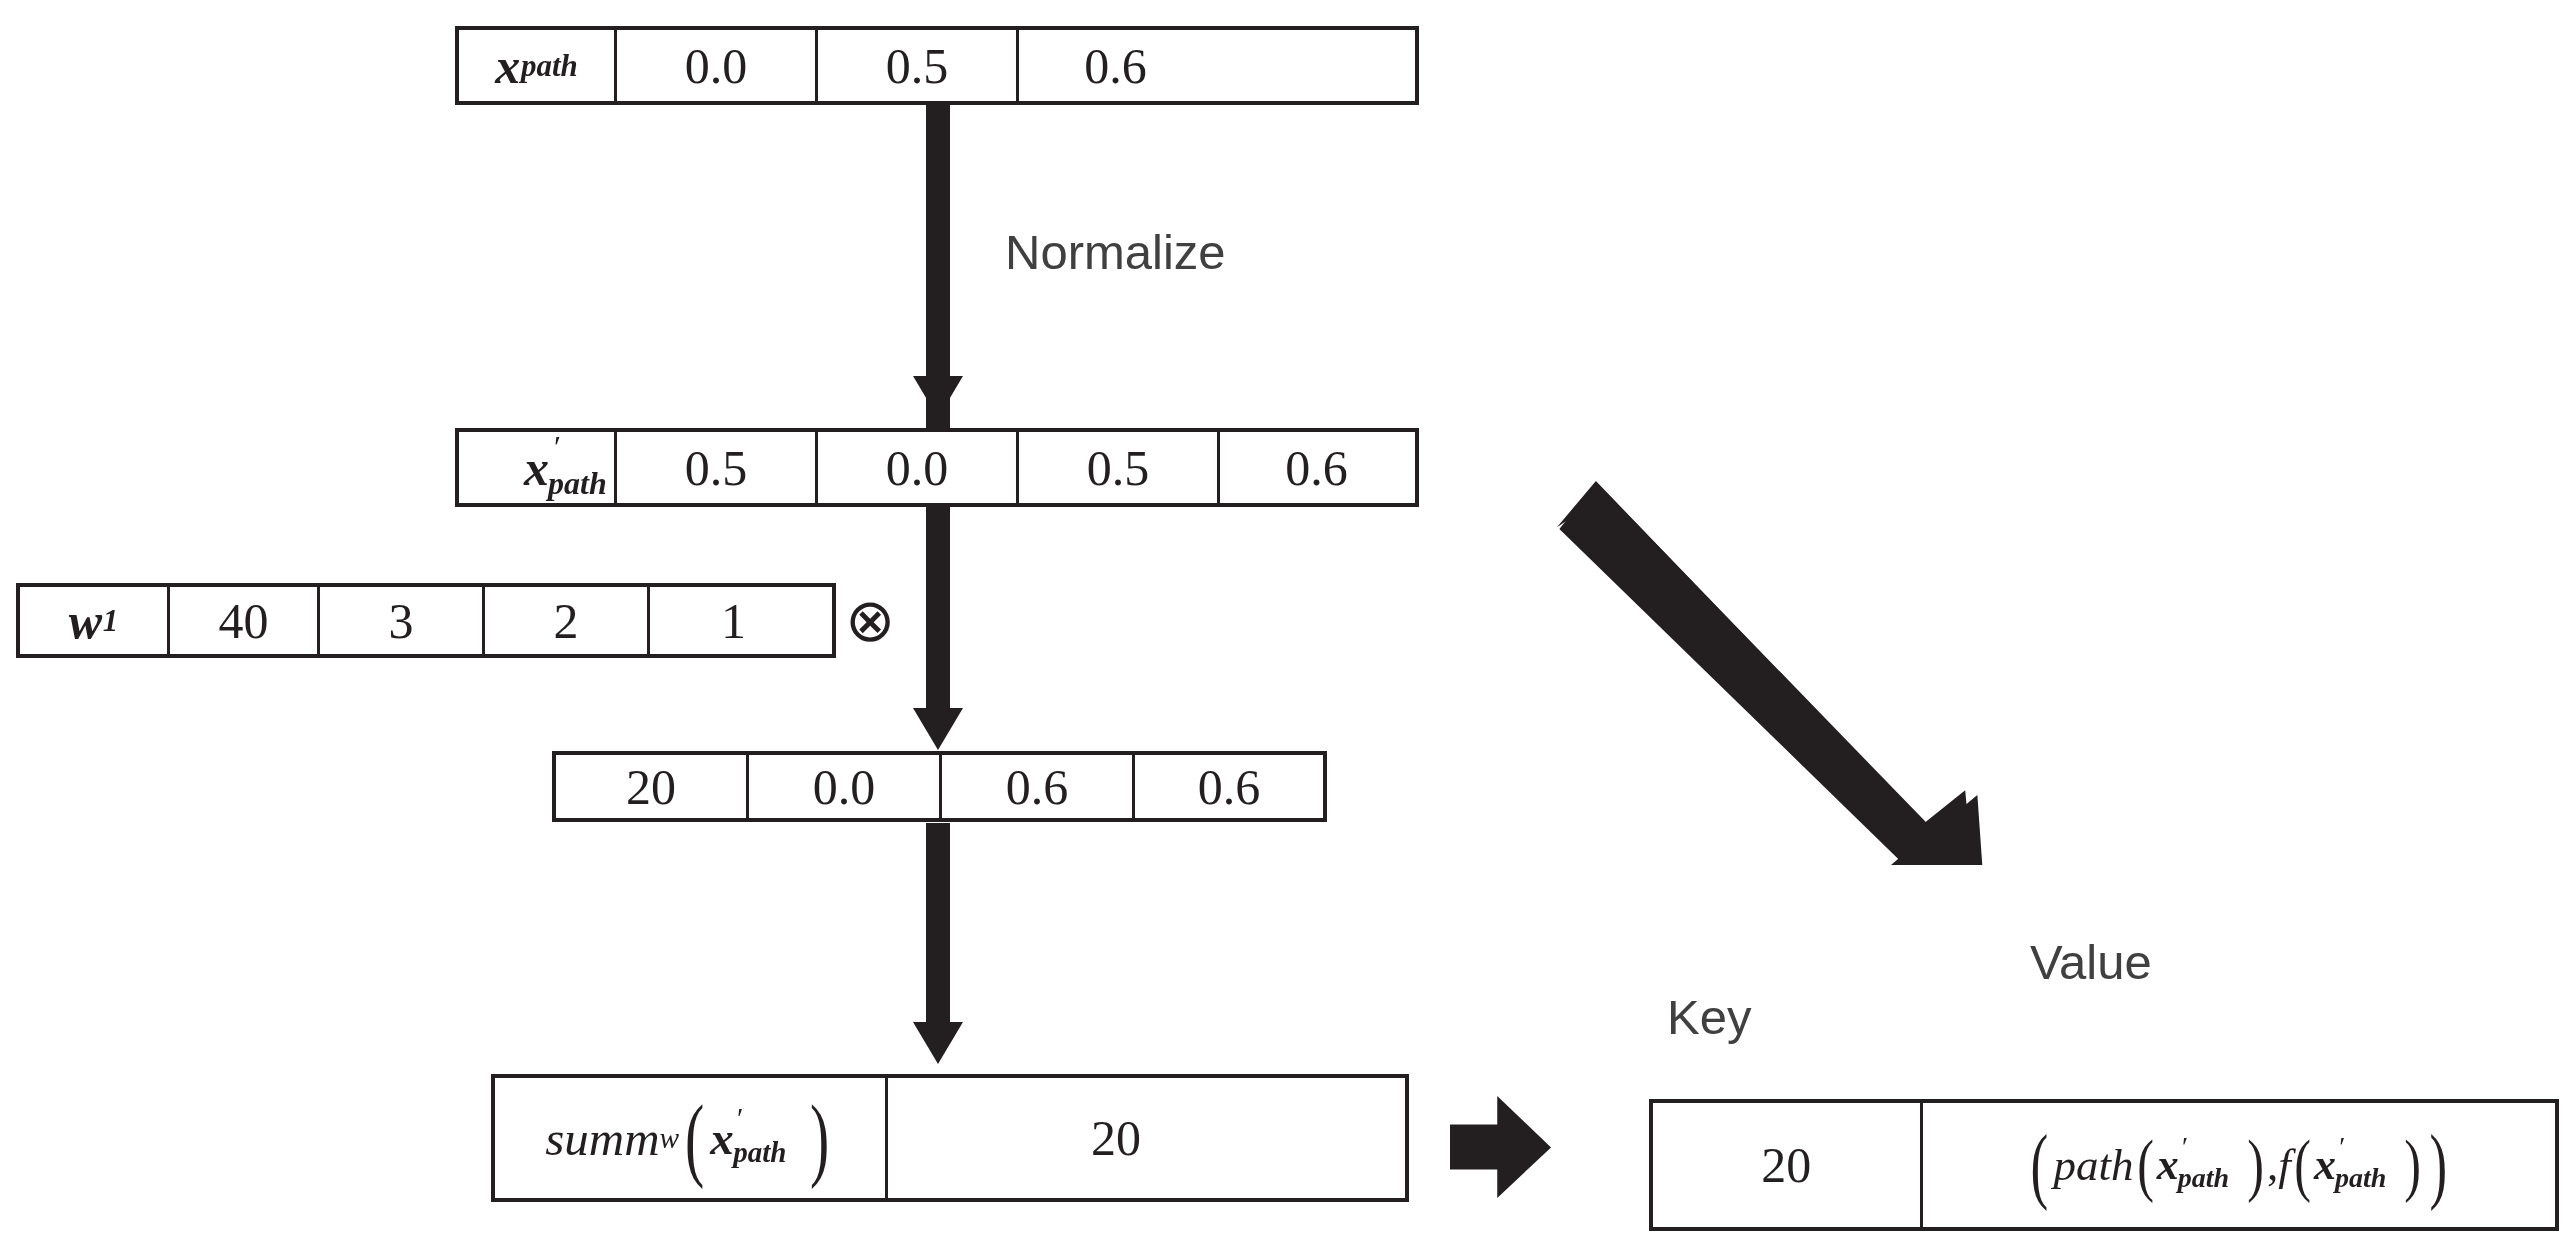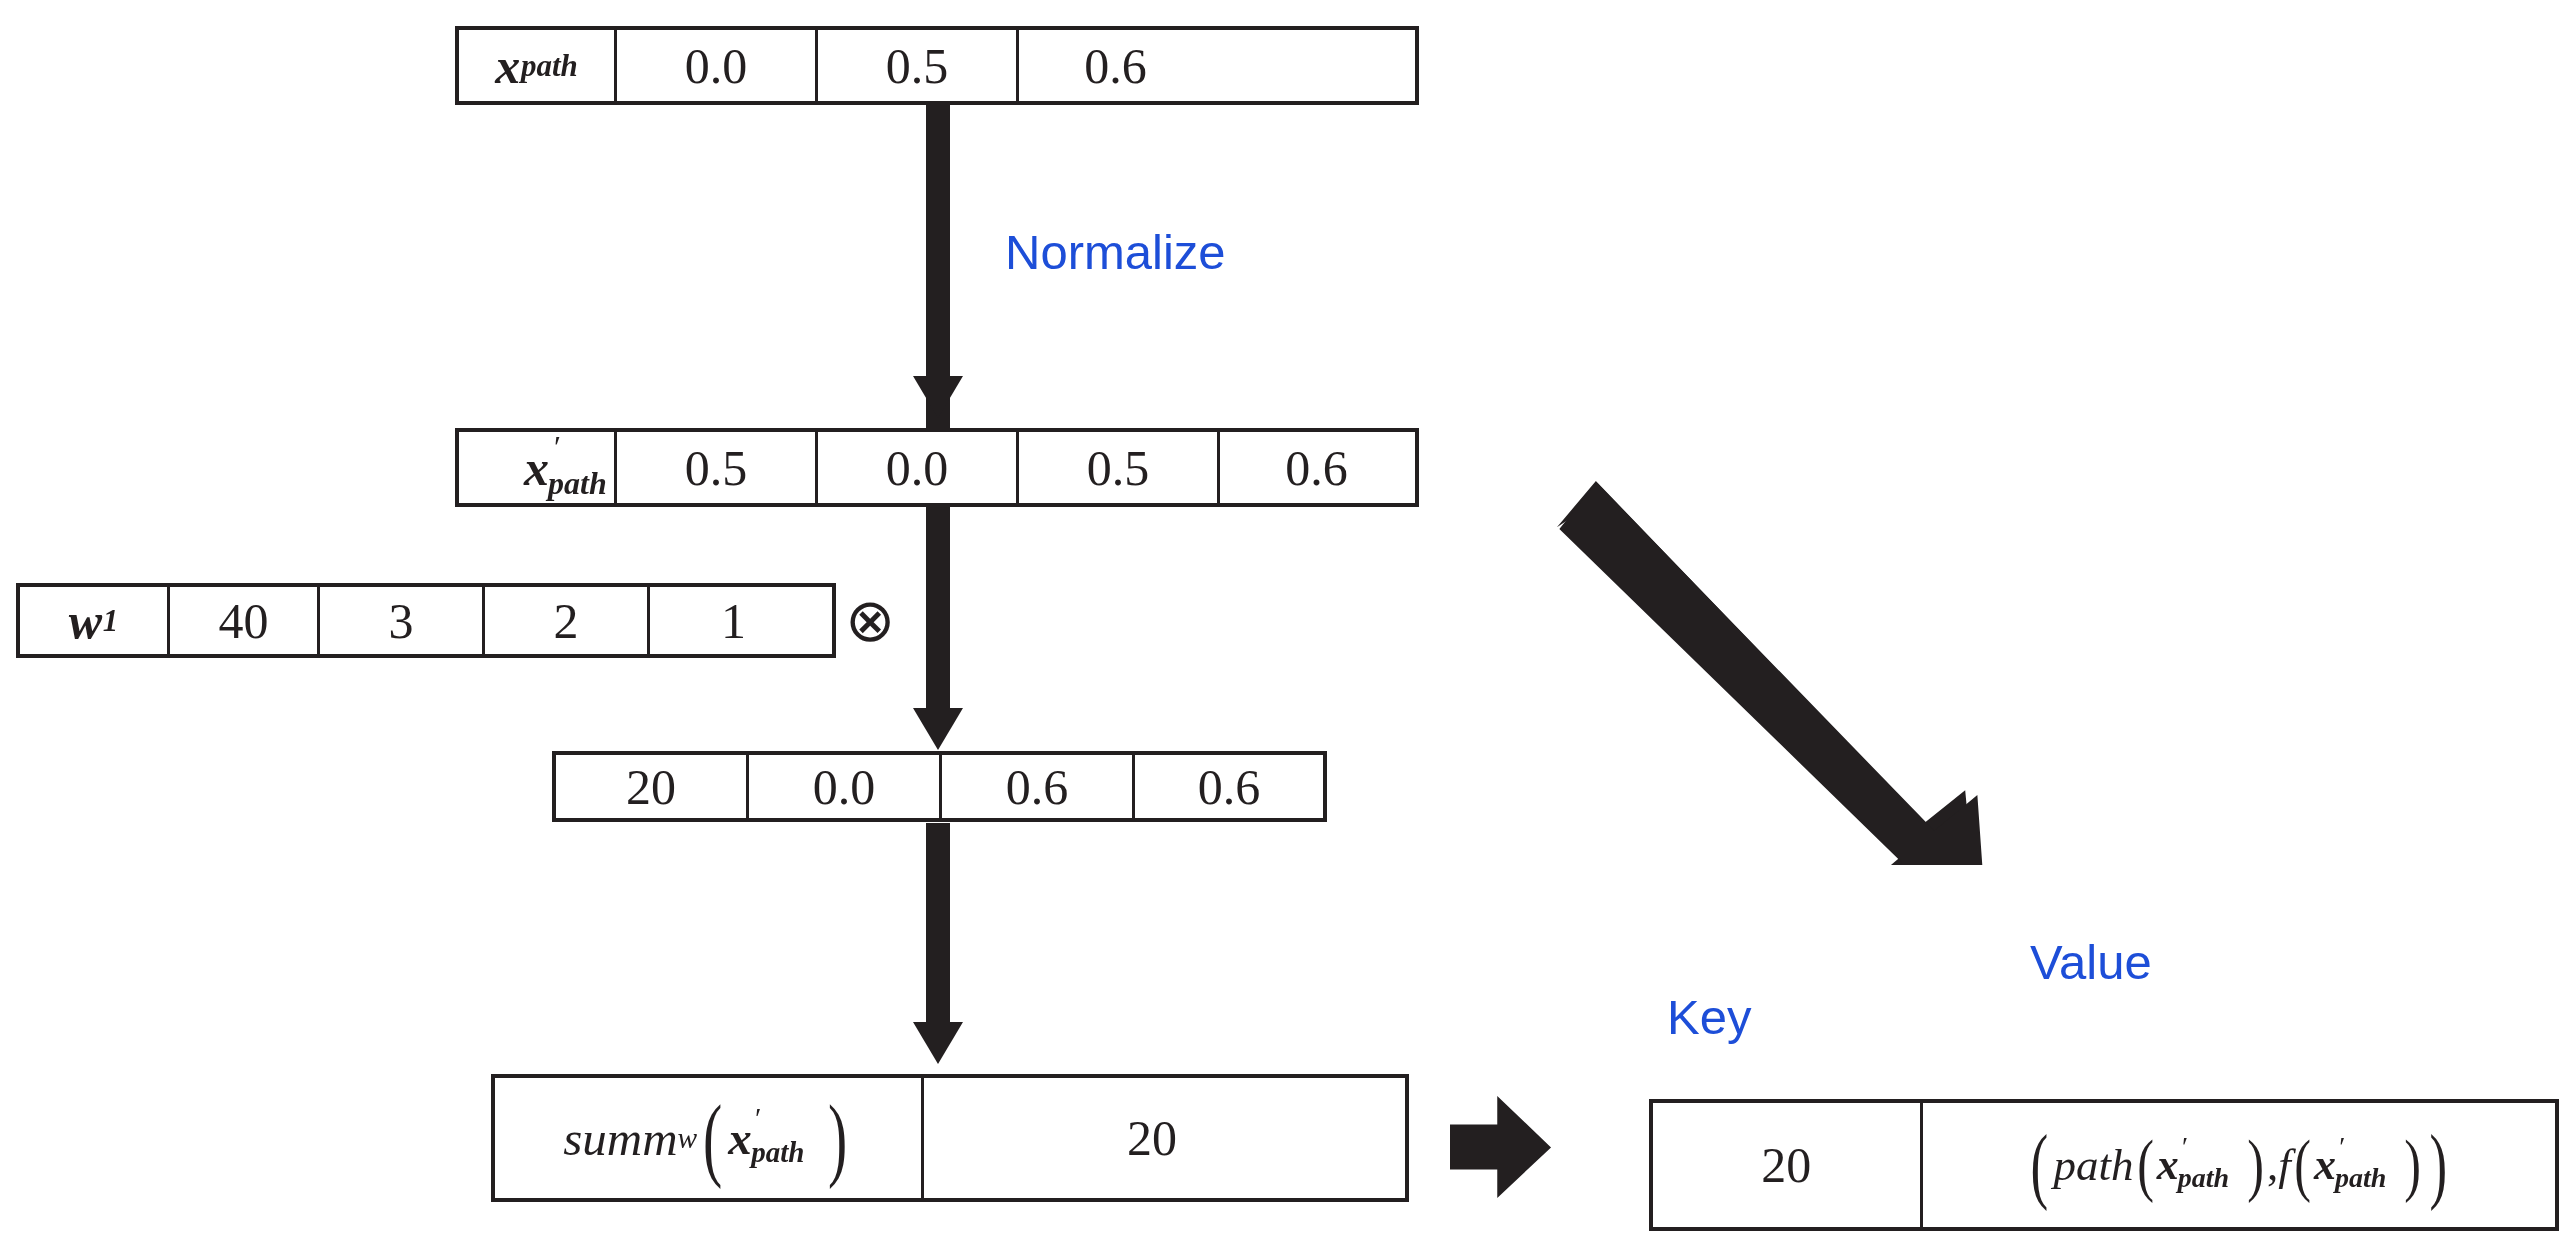--- a/index.html
+++ b/index.html
@@ -96,21 +96,21 @@
     border-left: 25px solid transparent;
     border-right: 25px solid transparent;
     border-top: 42px solid #231f20;
   }
 
   
   .plain {
     position: absolute;
     font-family: "Liberation Sans", sans-serif;
     font-size: 49px;
-    color: #1d4ed8;
+    color: #404040;
     white-space: nowrap;
   }
   .mathtext {
     position: absolute;
     font-family: "Liberation Serif", serif;
     font-size: 54px;
     color: #231f20;
     white-space: nowrap;
   }
   .mathtext .it { font-style: italic; }
@@ -204,21 +204,21 @@
     <div class="cell num" style="width:195px;">20</div>
     <div class="cell num" style="width:195px;">0.0</div>
     <div class="cell num" style="width:195px;">0.6</div>
     <div class="cell num" style="width:190px;">0.6</div>
   </div>
 
   <div class="arrow-shaft" style="left:926px; top:823px; width:24px; height:210px;"></div>
   <div class="arrow-head-down" style="left:913px; top:1022px;"></div>
 
   <div class="vtable" style="left:491px; top:1074px; width:918px; height:128px;">
-    <div class="cell" style="width:429px;">
+    <div class="cell" style="width:393px;">
       <span class="formula">
         <span class="it">summ</span>
           <span class="subw it">w</span>
           <span class="paren2">(</span>
           <span class="xprime" style="font-size:47px;"><span class="base">x</span><span class="pr" style="left:25px;top:-10.6px;font-size:29px;">′</span><span class="sb" style="left:23px;top:23px;font-size:29px;">path</span></span>
           <span style="display:inline-block;width:70px;"></span>
           <span class="paren2">)</span>
       </span>
     </div>
     <div class="cell num" style="width:456px;">20</div>

